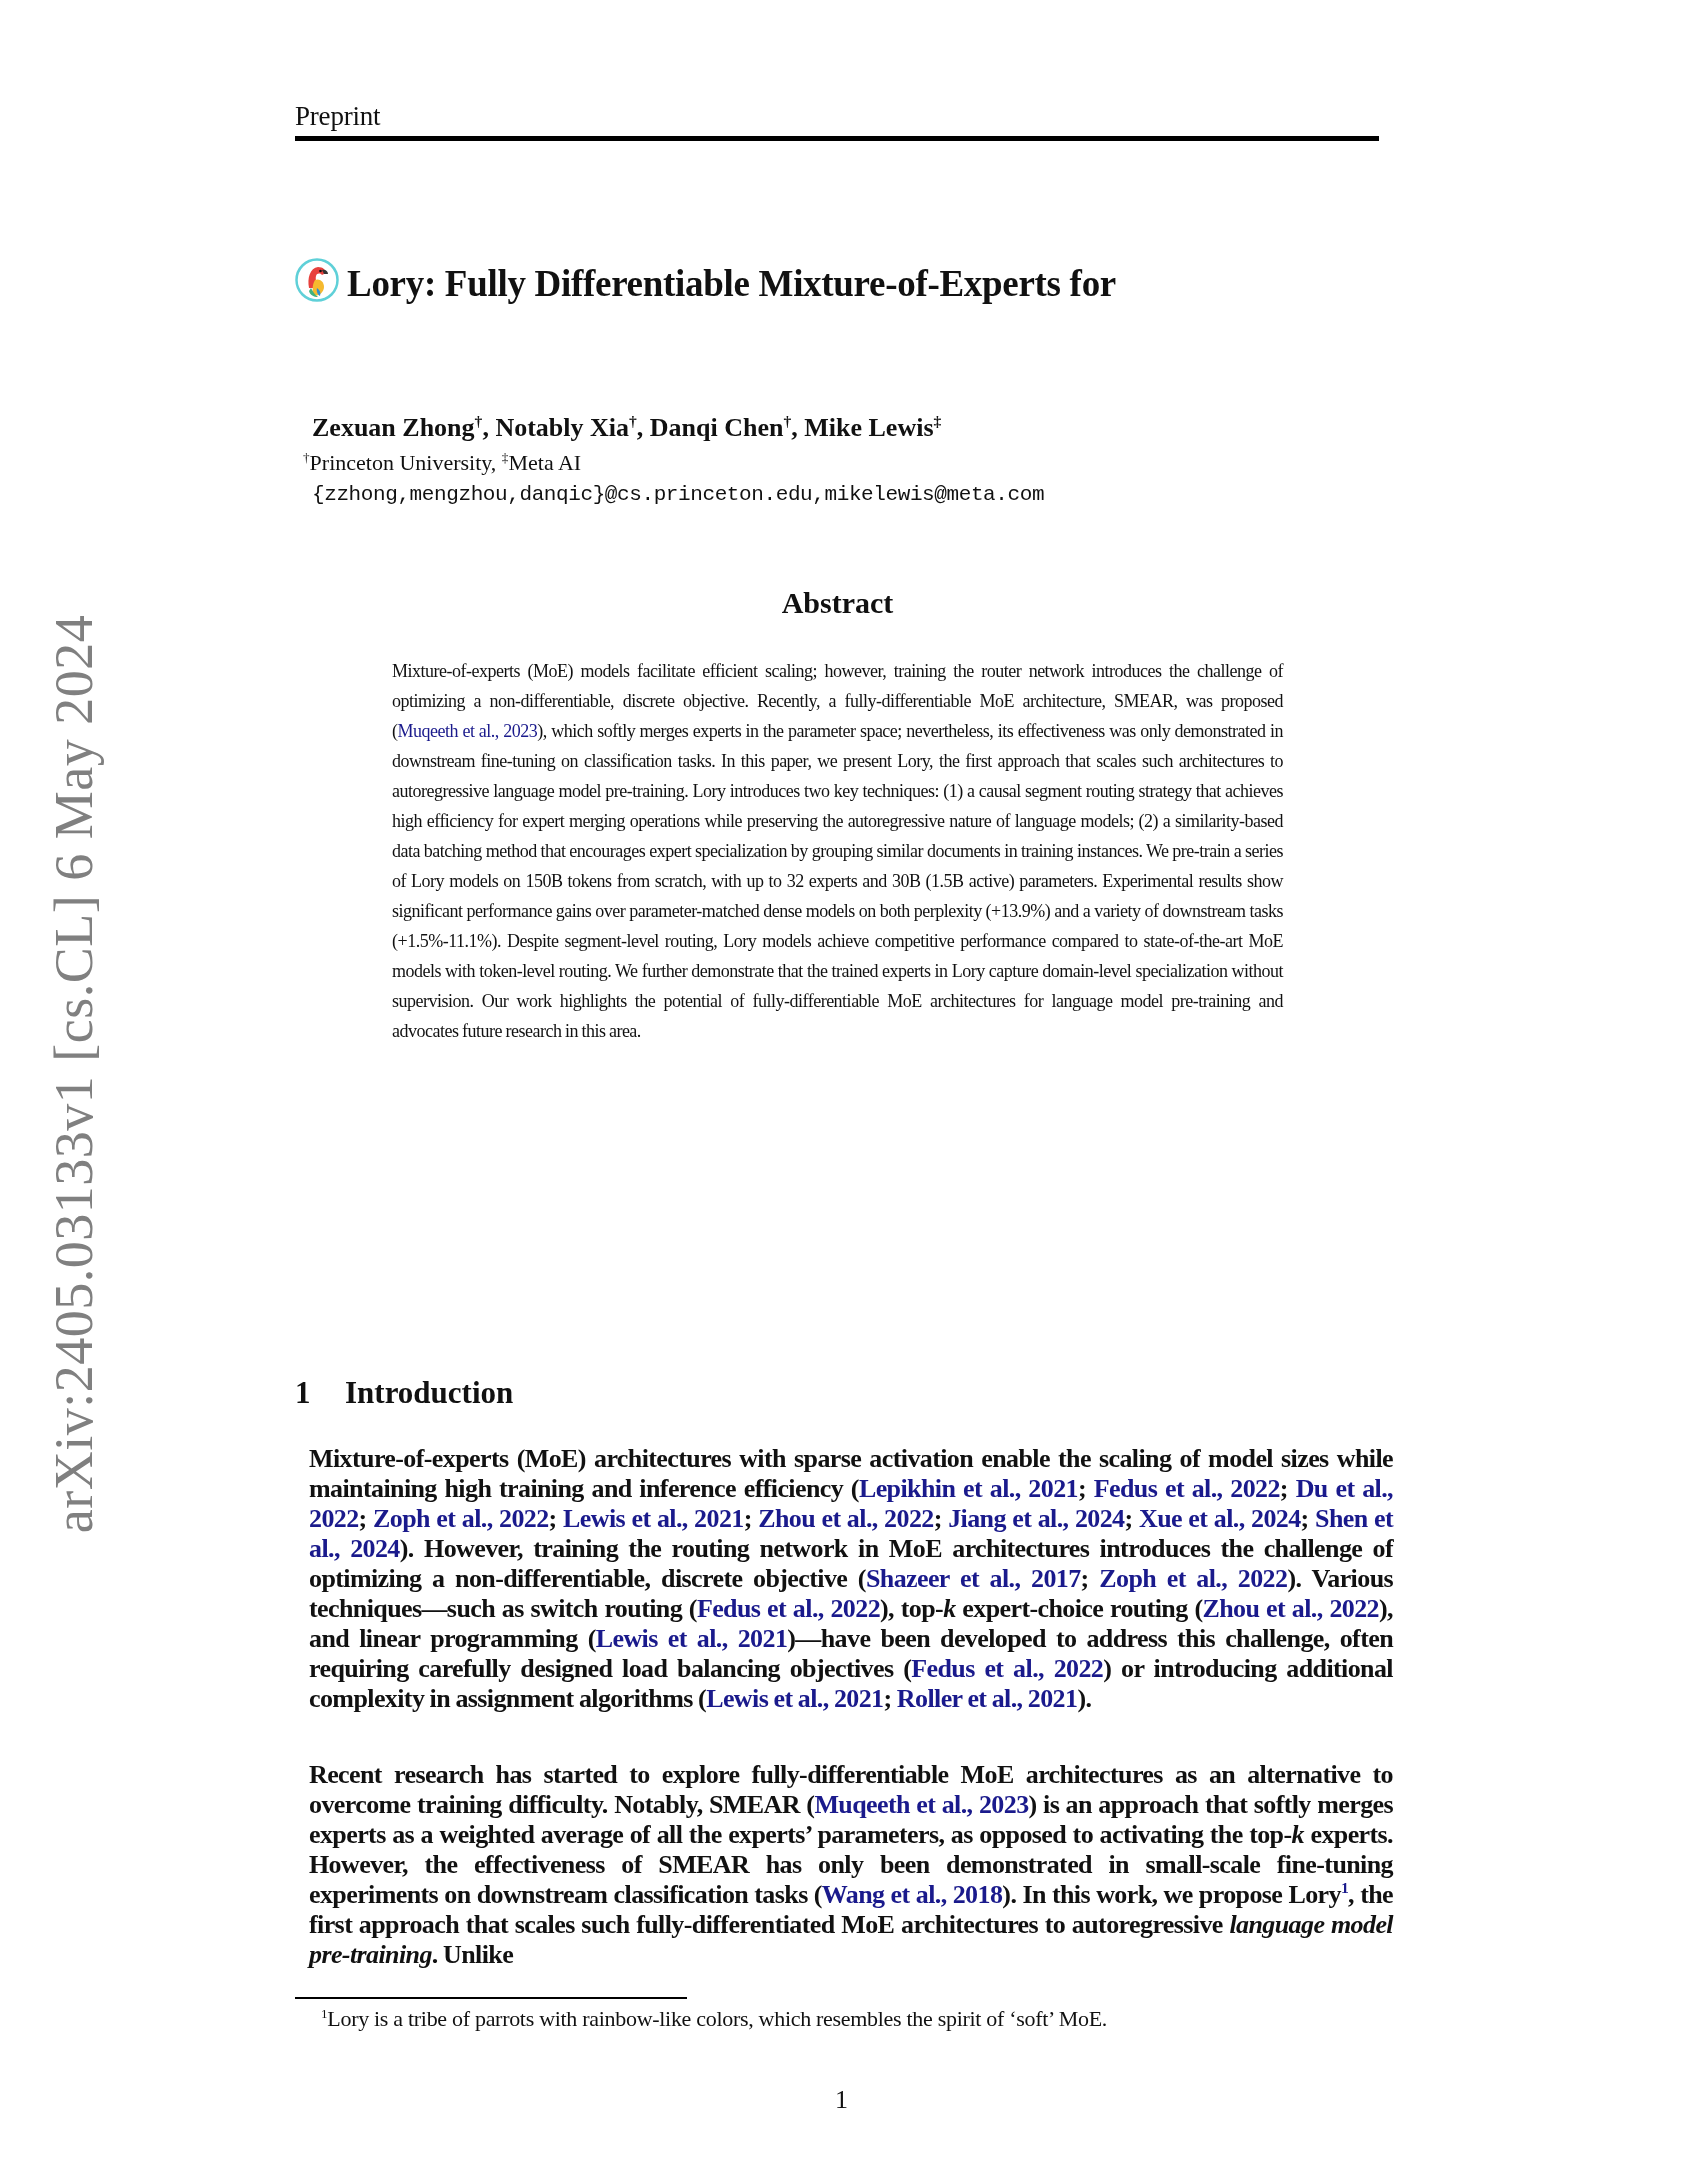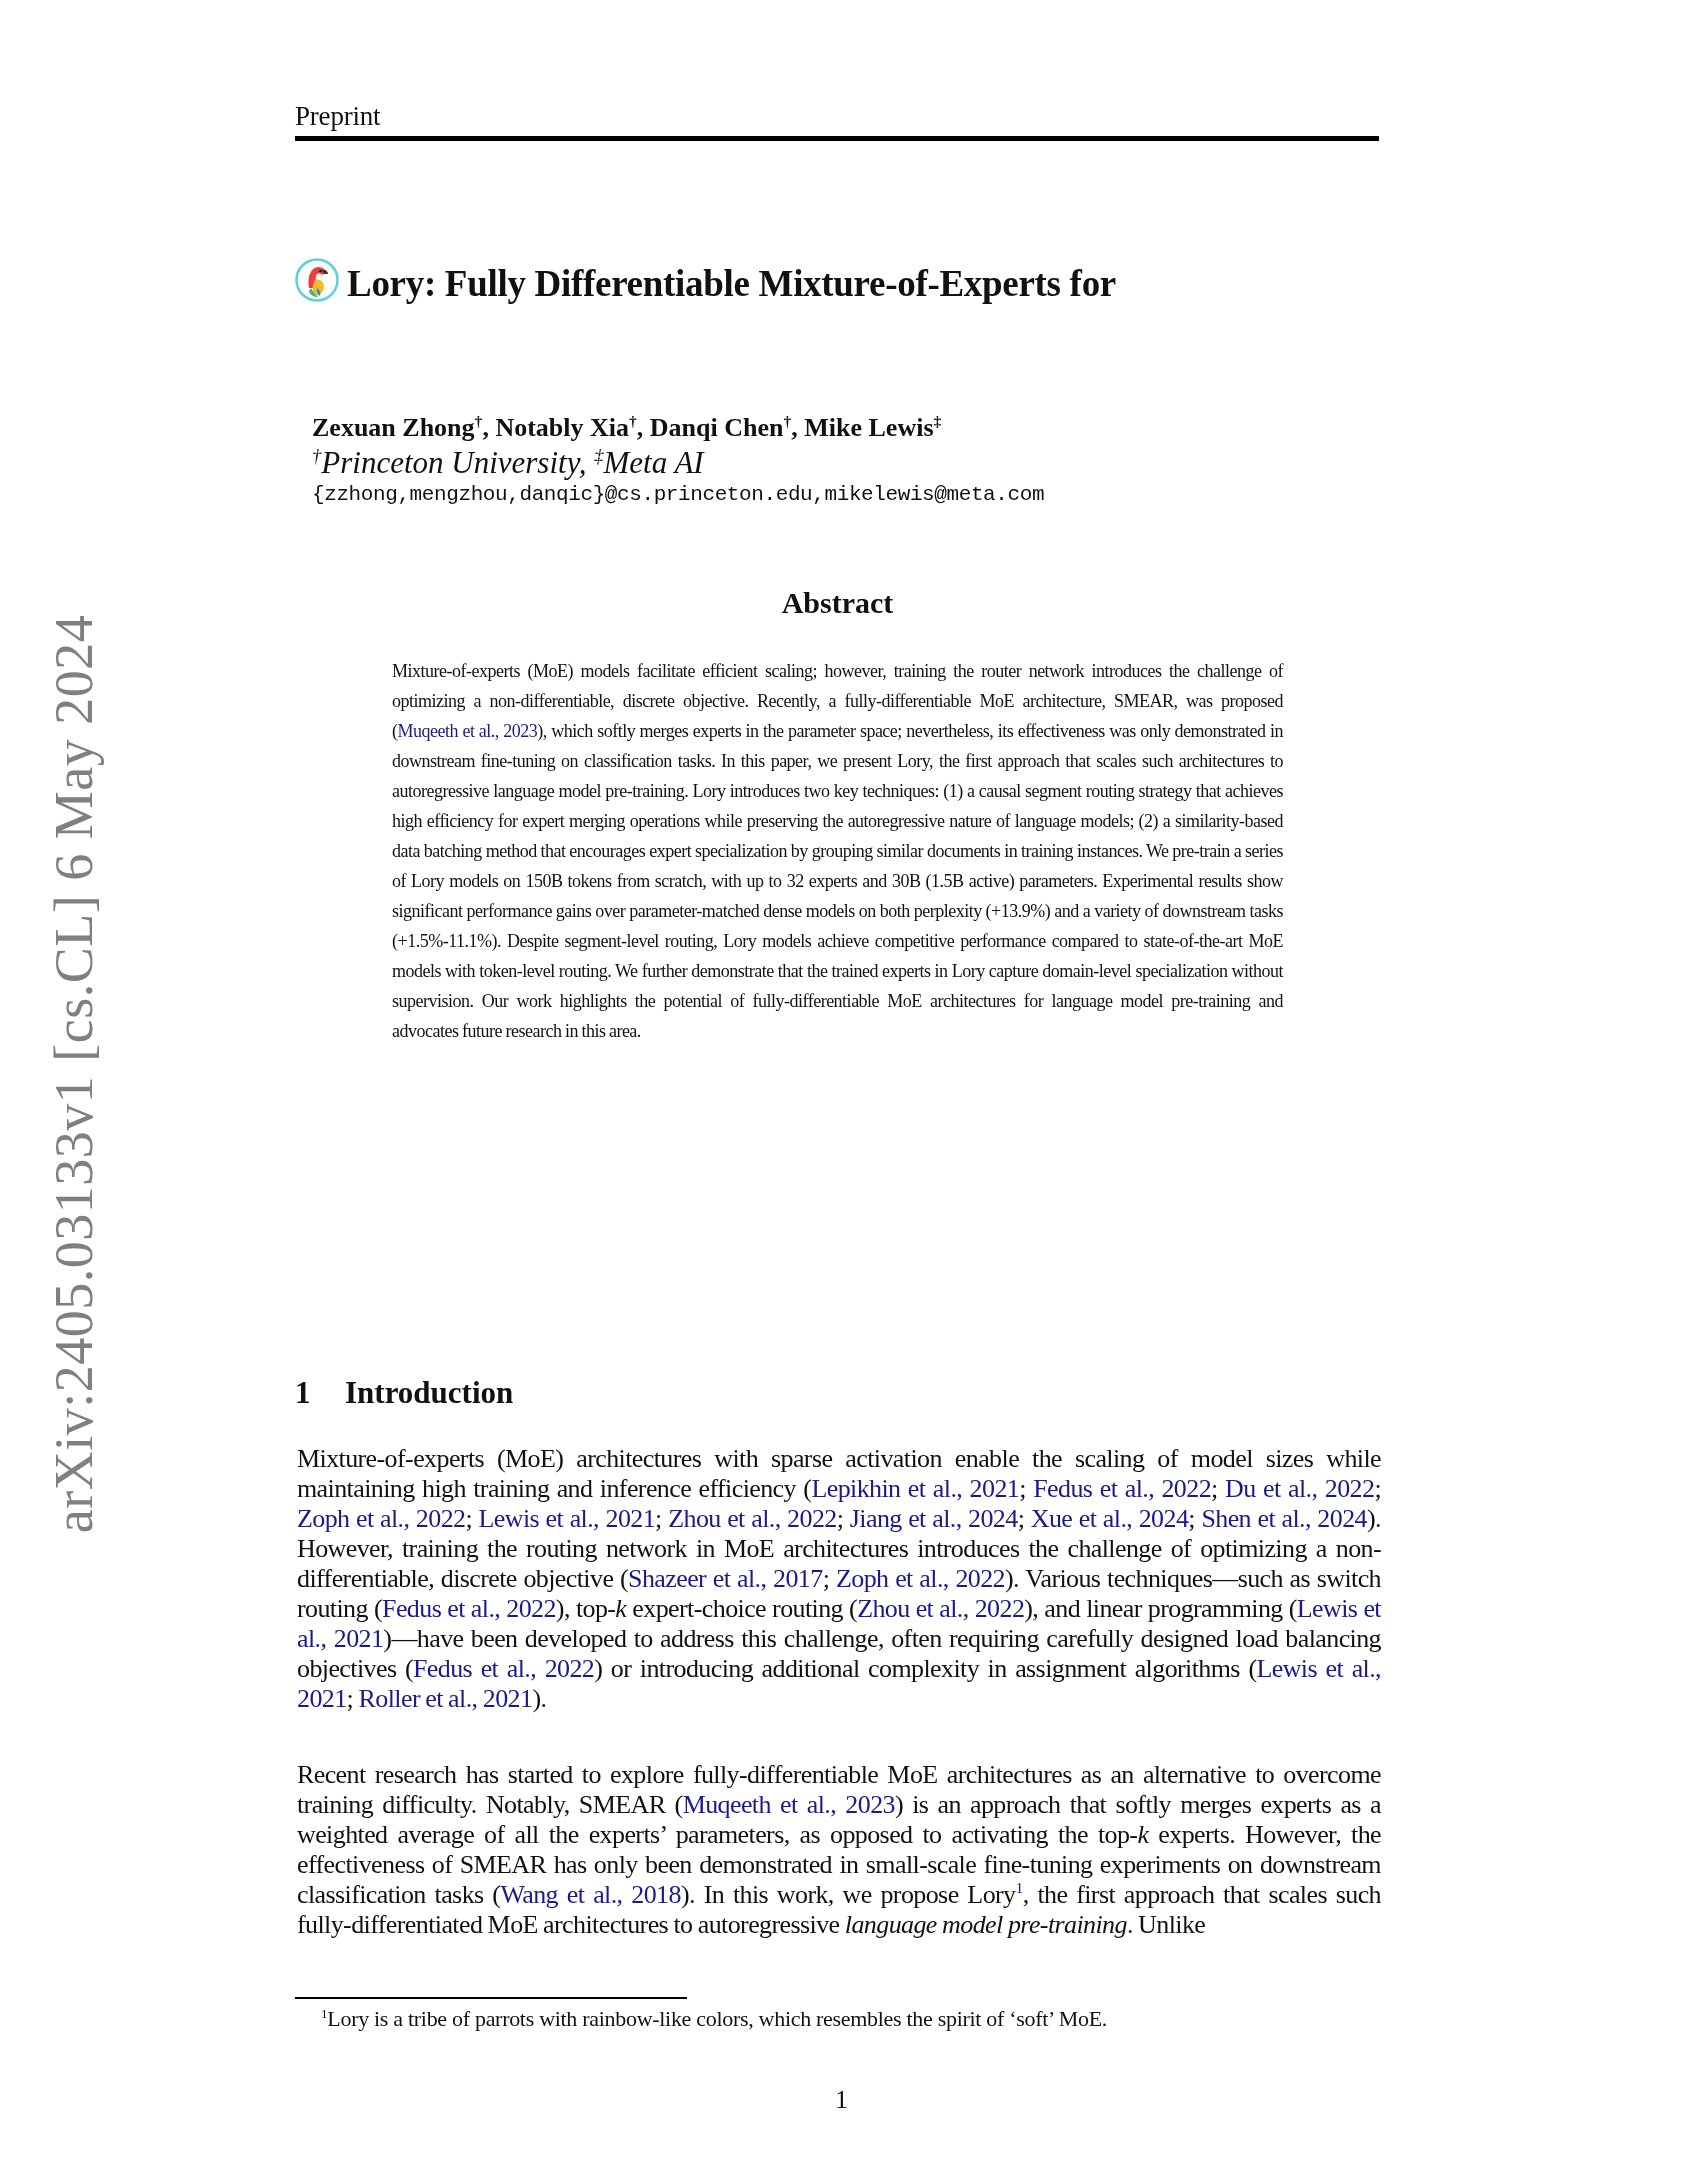--- a/index.html
+++ b/index.html
@@ -4,28 +4,28 @@
 <style>
   html, body { margin: 0; padding: 0; background: #ffffff; }
   body { width: 1683px; height: 2178px; position: relative; overflow: hidden;
          font-family: "Liberation Serif", "DejaVu Serif", serif; color: #111; }
   .abs { position: absolute; margin-top: 32px; }
   .running-head { left: 295px; top: 69px; font-size: 27px; letter-spacing: -0.2px; }
   .head-rule { left: 295px; top: 104px; width: 1084px; height: 5px; background: #000; }
   .title { left: 295px; top: 226px; width: 1089px; font-size: 37px; font-weight: bold; line-height: 44px; letter-spacing: -0.3px; }
   .title .logo { display: inline-block; width: 44px; height: 44px; vertical-align: -6px; margin-right: 8px; }
   .authors { left: 312px; top: 380px; font-size: 26px; font-weight: bold; line-height: 32px; }
-  .affil { left: 312px; top: 415px; font-size: 31px; line-height: 32px; font-style: italic; }
+  .affil { left: 303px; top: 415px; font-size: 22px; line-height: 32px; }
   .emails { left: 312px; top: 448px; font-family: "Liberation Mono", "DejaVu Sans Mono", monospace; font-size: 21px; line-height: 30px; letter-spacing: -0.4px; text-align: right; }
   sup { font-size: 60%; line-height: 0; vertical-align: super; }
   .abstract-title { left: 392px; width: 891px; top: 554px; text-align: center; font-size: 30px; font-weight: bold; }
   .abstract-body { left: 392px; width: 891px; top: 624px; font-size: 18px; line-height: 30px; text-align: justify; letter-spacing: -0.5px; word-spacing: -0.5px; hyphens: manual; }
   .section-head { left: 295px; top: 1343px; font-size: 31px; font-weight: bold; }
   .section-head .num { display: inline-block; width: 50px; }
-  .body { left: 297px; width: 1084px; font-size: 26px; line-height: 30px; text-align: justify; letter-spacing: -0.6px; word-spacing: -0.6px; }
+  .body { left: 309px; width: 1084px; font-size: 26px; line-height: 30px; text-align: justify; letter-spacing: -0.6px; word-spacing: -0.6px; font-weight: bold; }
   .p1 { top: 1412px; }
   .p2 { top: 1728px; }
   a, .cite { color: #1a1a8c; text-decoration: none; }
   .fn-rule { left: 295px; top: 1965px; width: 392px; height: 1.5px; background: #000; }
   .footnote { left: 321px; top: 1973px; font-size: 22px; line-height: 28px; letter-spacing: -0.3px; }
   .page-num { left: 0; width: 1683px; text-align: center; top: 2053px; font-size: 26px; }
   .arxiv-banner { left: 74px; top: 1042px; width: 0; height: 0; }
   .arxiv-banner span { position: absolute; left: 0; top: 0; transform: translate(-50%, -50%) rotate(-90deg); white-space: nowrap;
                        font-family: "Liberation Serif", "DejaVu Serif", serif; font-size: 54px; color: #808080; letter-spacing: 0.5px; }
   em { font-style: italic; }

